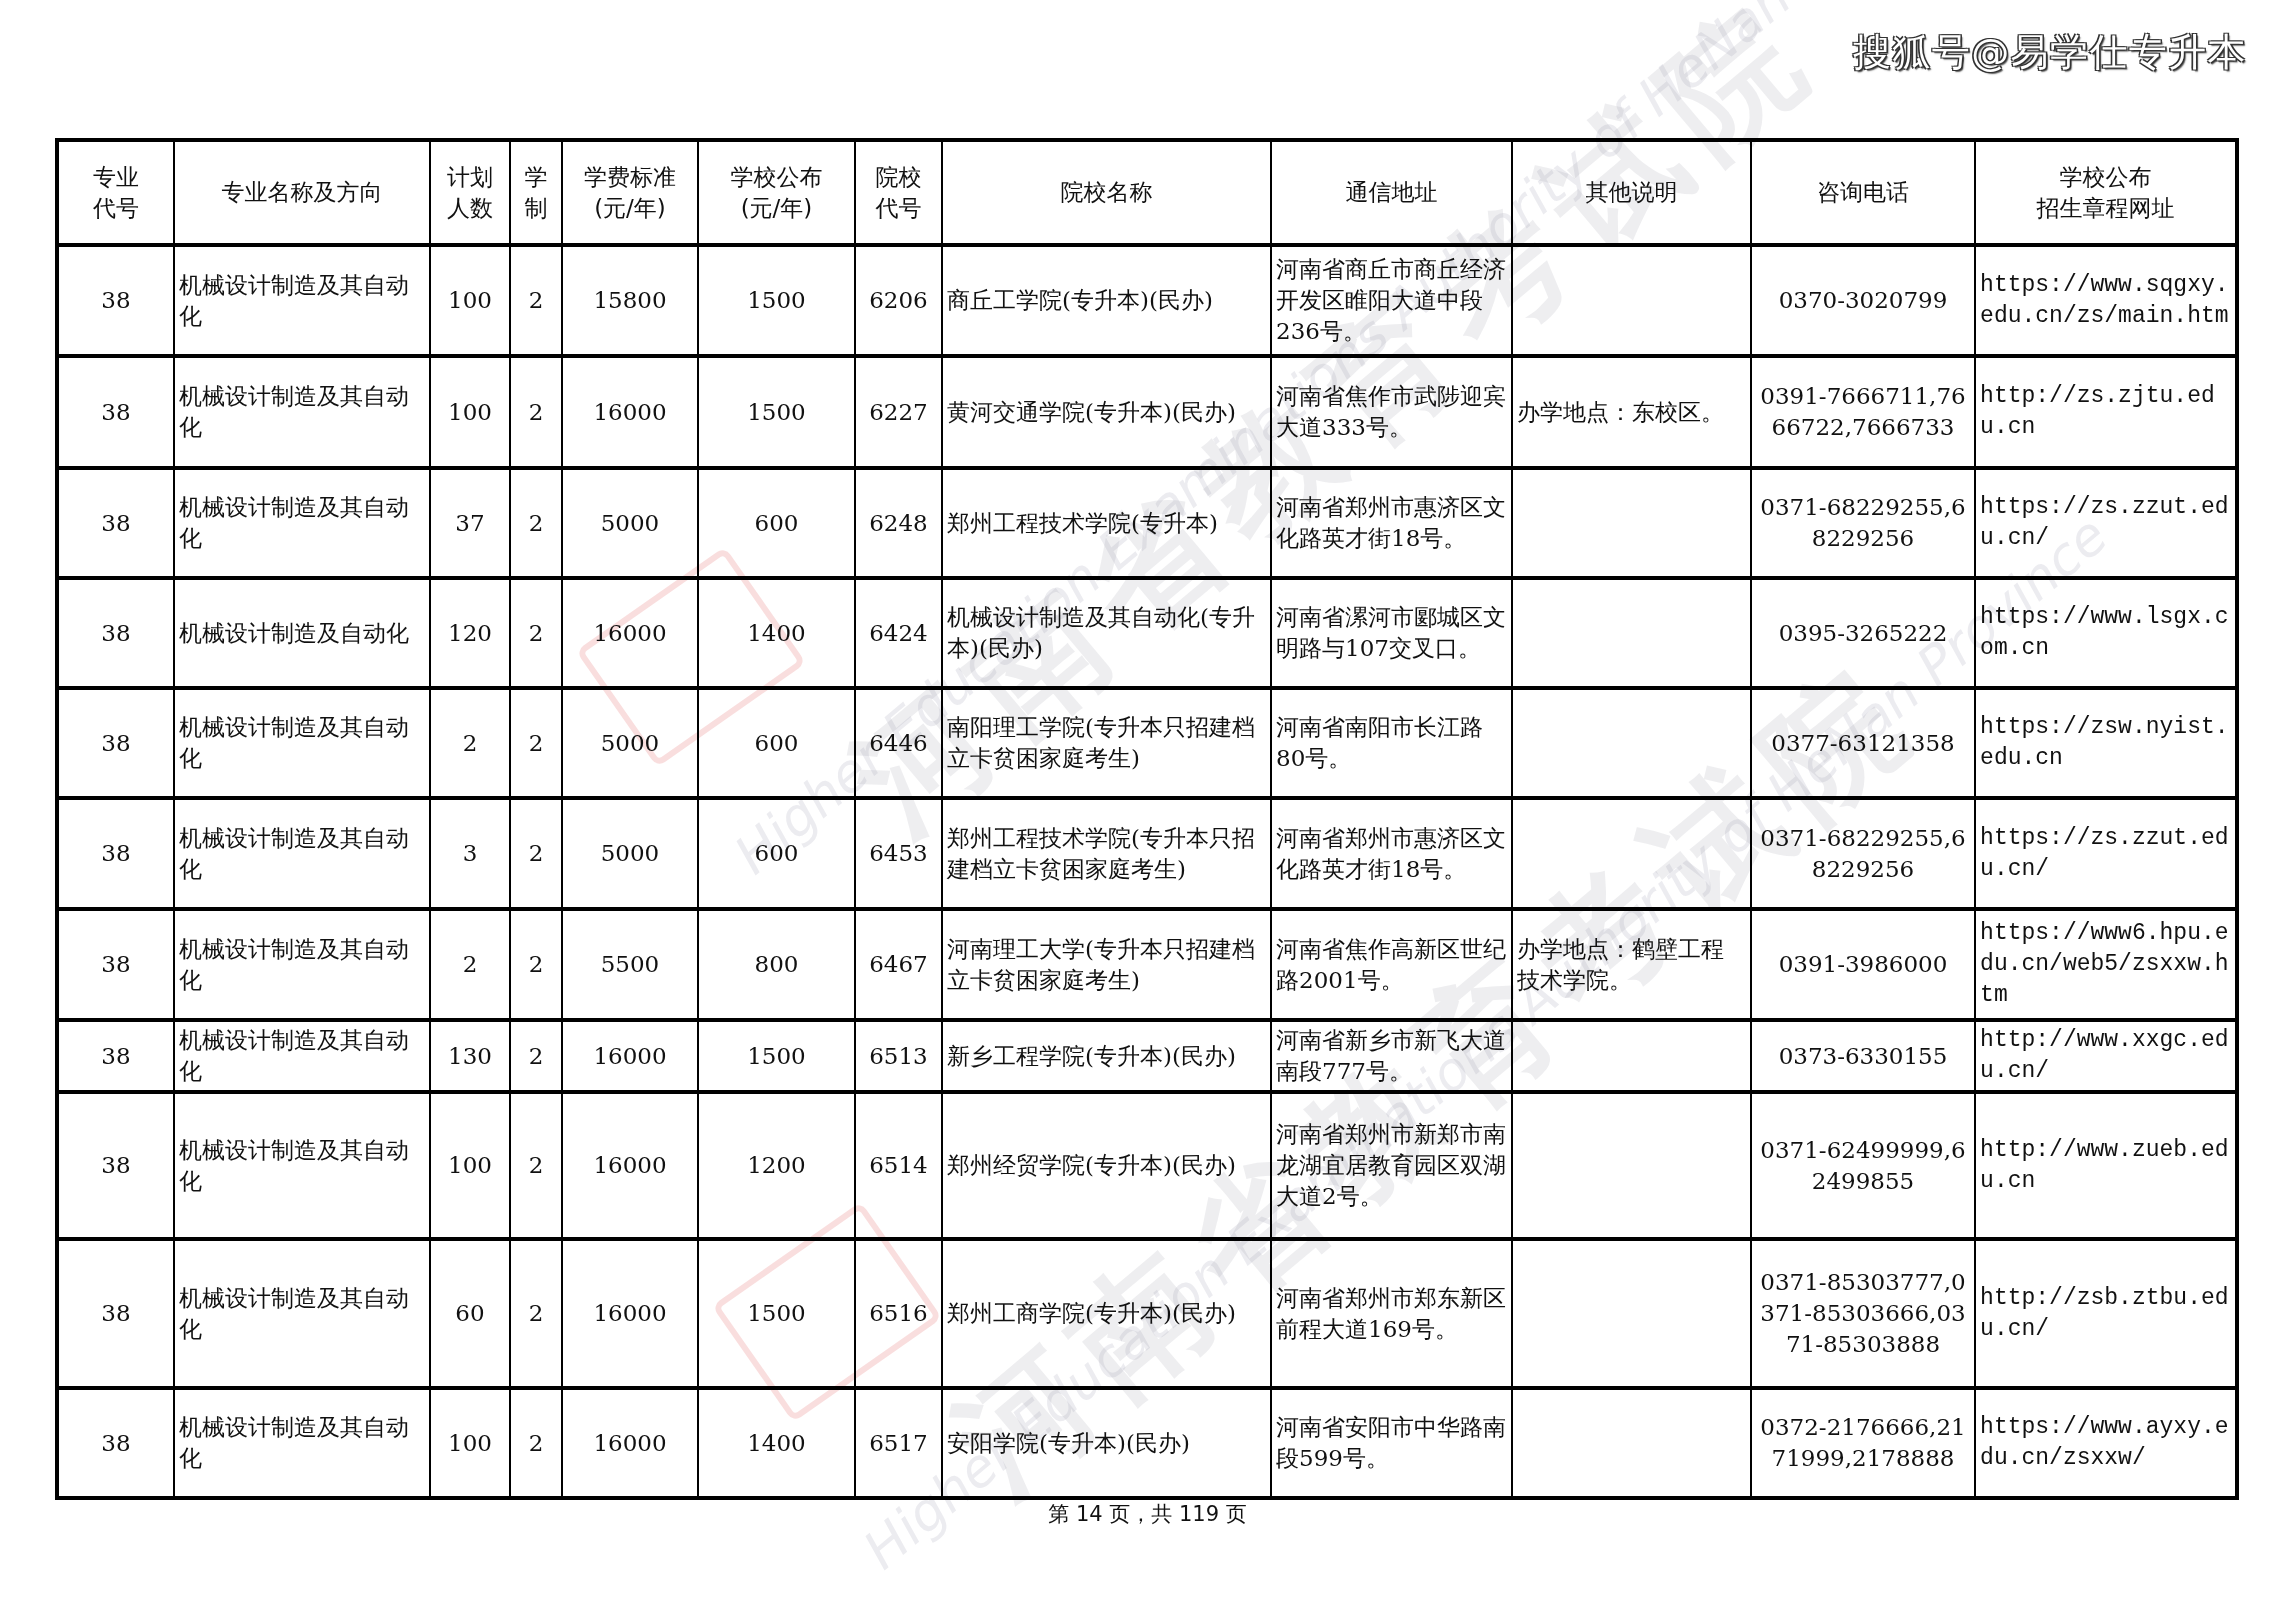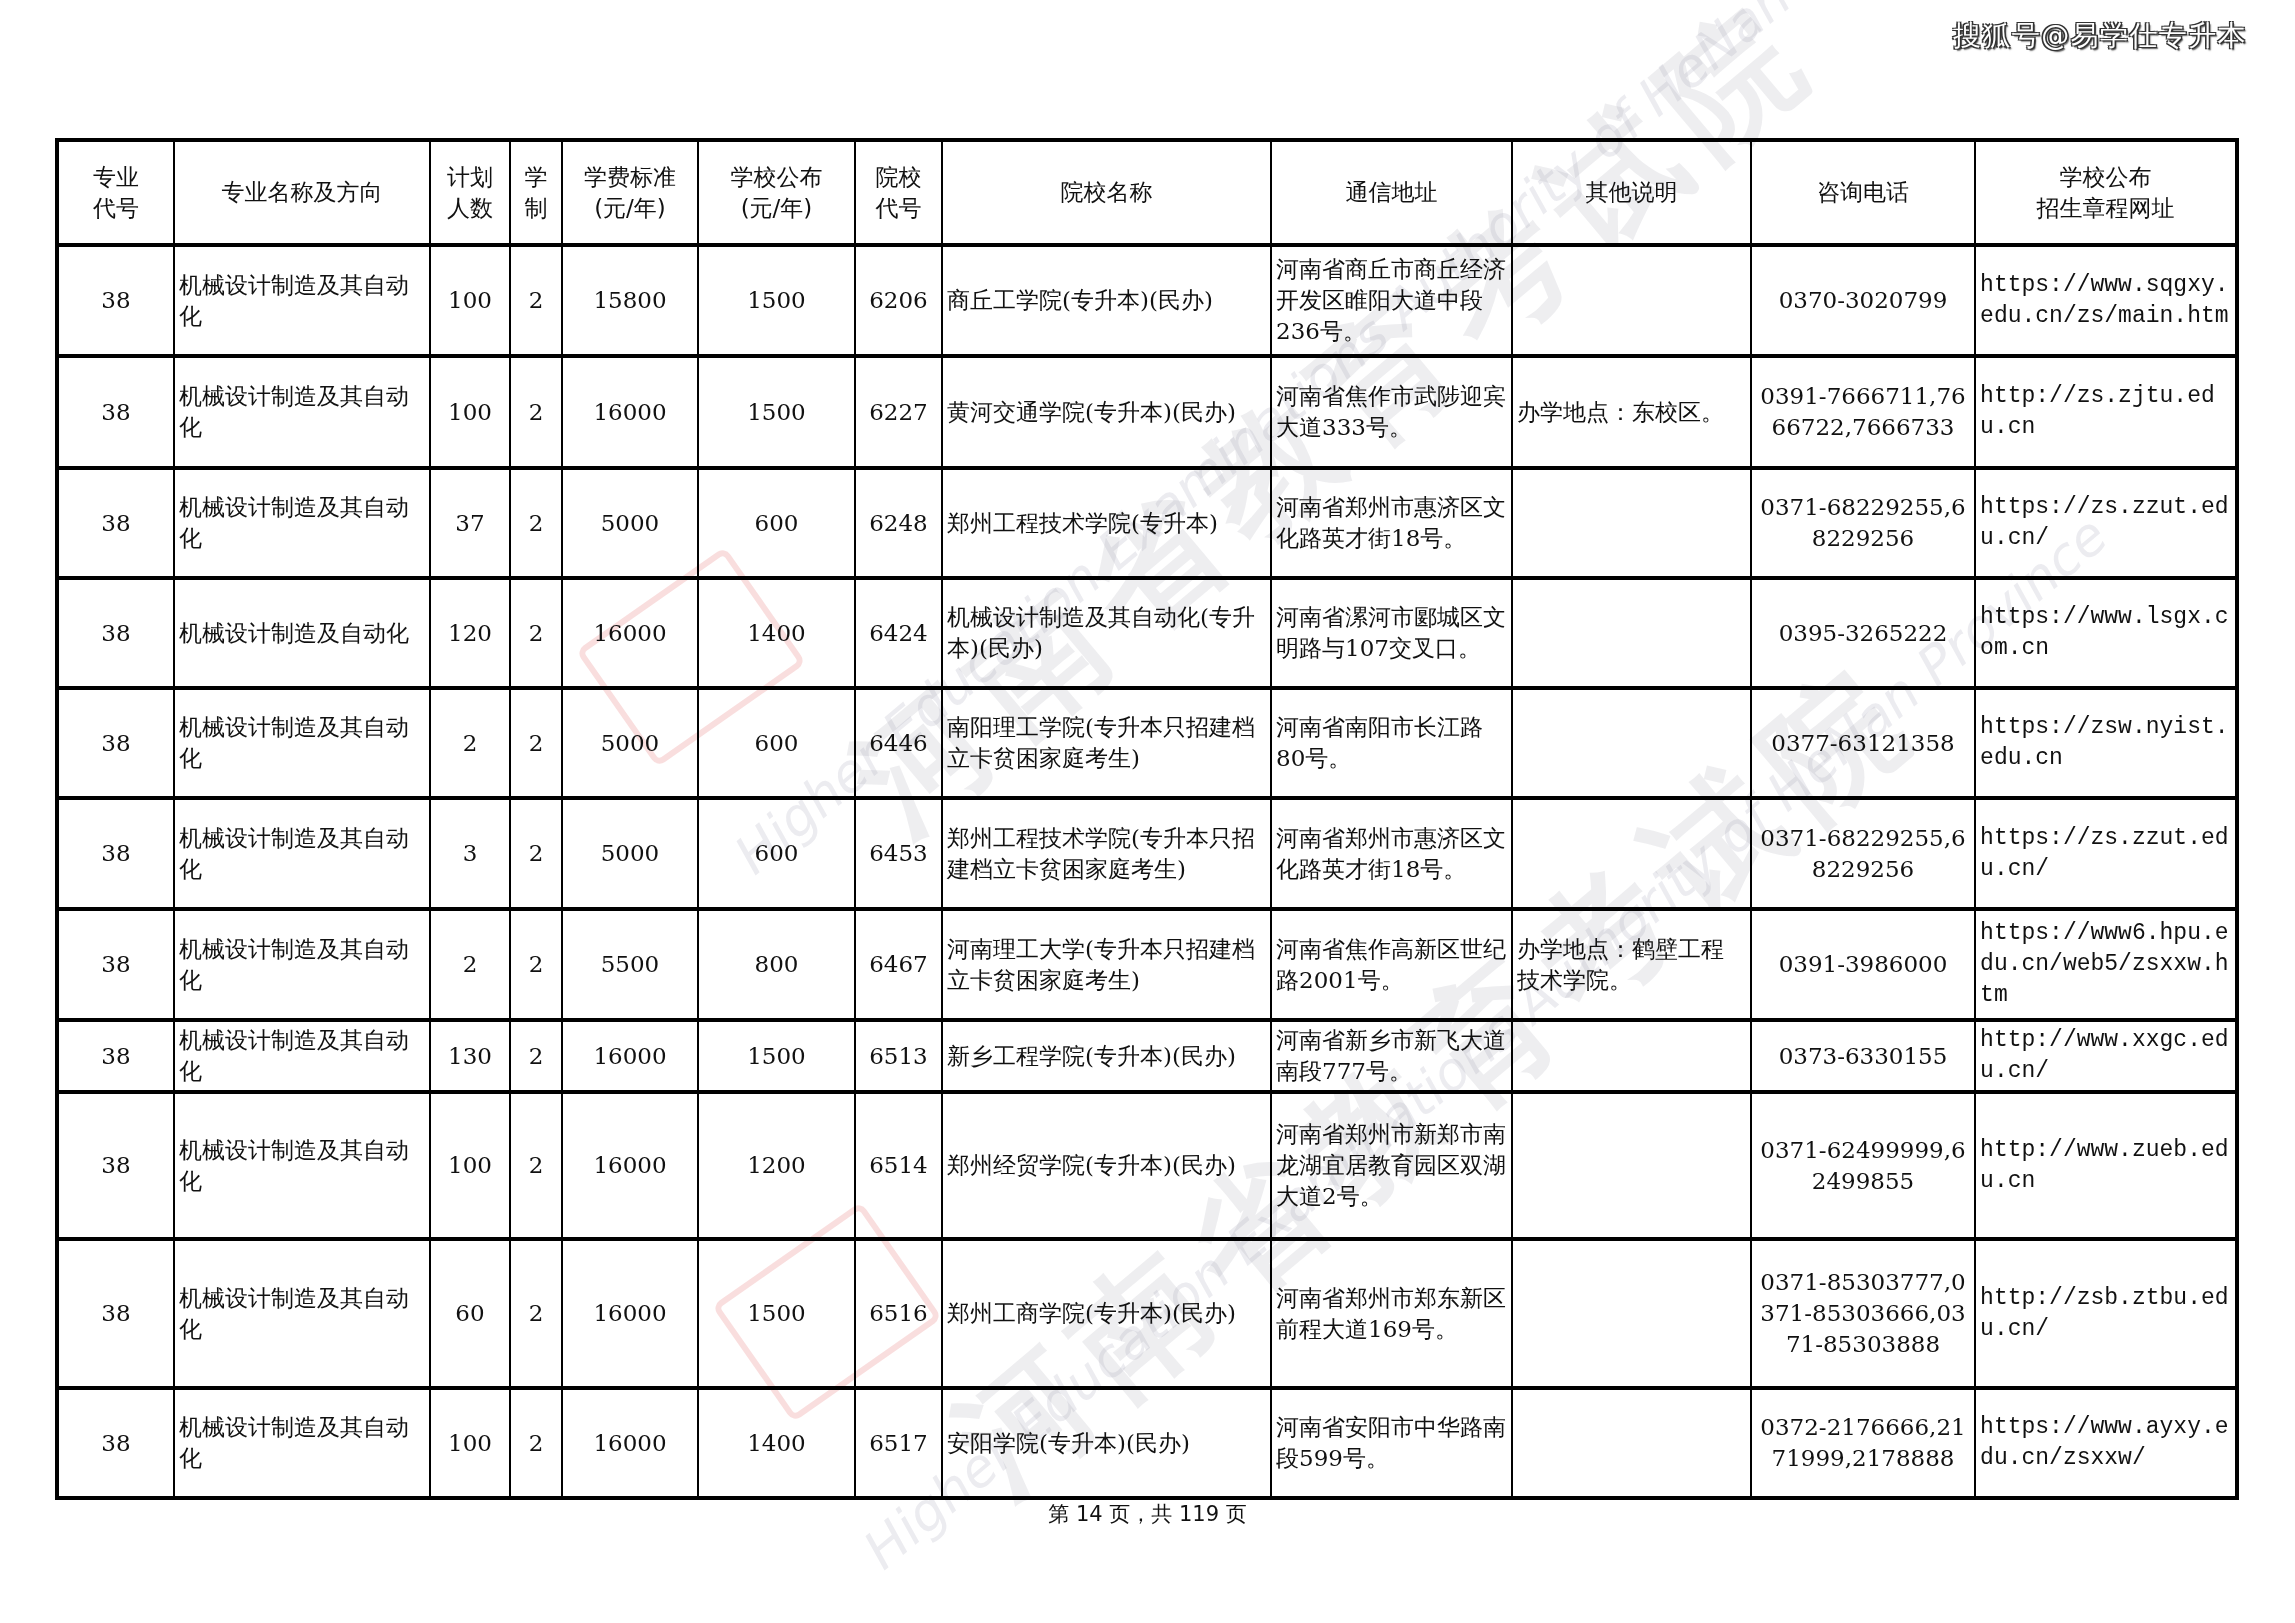--- a/index.html
+++ b/index.html
@@ -1,23 +1,23 @@
 <!DOCTYPE html>
 <html style="font-size:11px"><head>
 <meta charset="utf-8">
 <style>
   html, body { margin: 0; padding: 0; background: #ffffff; }
   body {
     width: 2295px; height: 1623px; position: relative; overflow: hidden;
     font-family: "DejaVu Serif", "Liberation Serif", serif; color: #111;
   }
   .brand {
-    position: absolute; right: 48px; top: 17px;
+    position: absolute; right: 48px; top: 27px;
     font-family: "DejaVu Sans", "Liberation Sans", sans-serif;
-    font-size: 28px; color: #ffffff; letter-spacing: 1.4px;
+    font-size: 38px; color: #ffffff; letter-spacing: 1.4px;
     text-shadow: -1.4px -1.4px 0 #333, 1.4px -1.4px 0 #333, -1.4px 1.4px 0 #333, 1.4px 1.4px 0 #333, 2px 2px 1.4px #555;
   }
   .watermark {
     position: absolute; pointer-events: none; color: rgba(150,150,160,0.16);
     font-family: "DejaVu Sans", sans-serif; font-weight: bold; white-space: nowrap;
     transform-origin: left top;
   }
   .wm-cn { font-size: 130px; letter-spacing: 20.5px; }
   .wm-en { font-size: 53px; font-style: italic; font-weight: normal; color: rgba(150,150,170,0.18); }
   .wm-logo {

